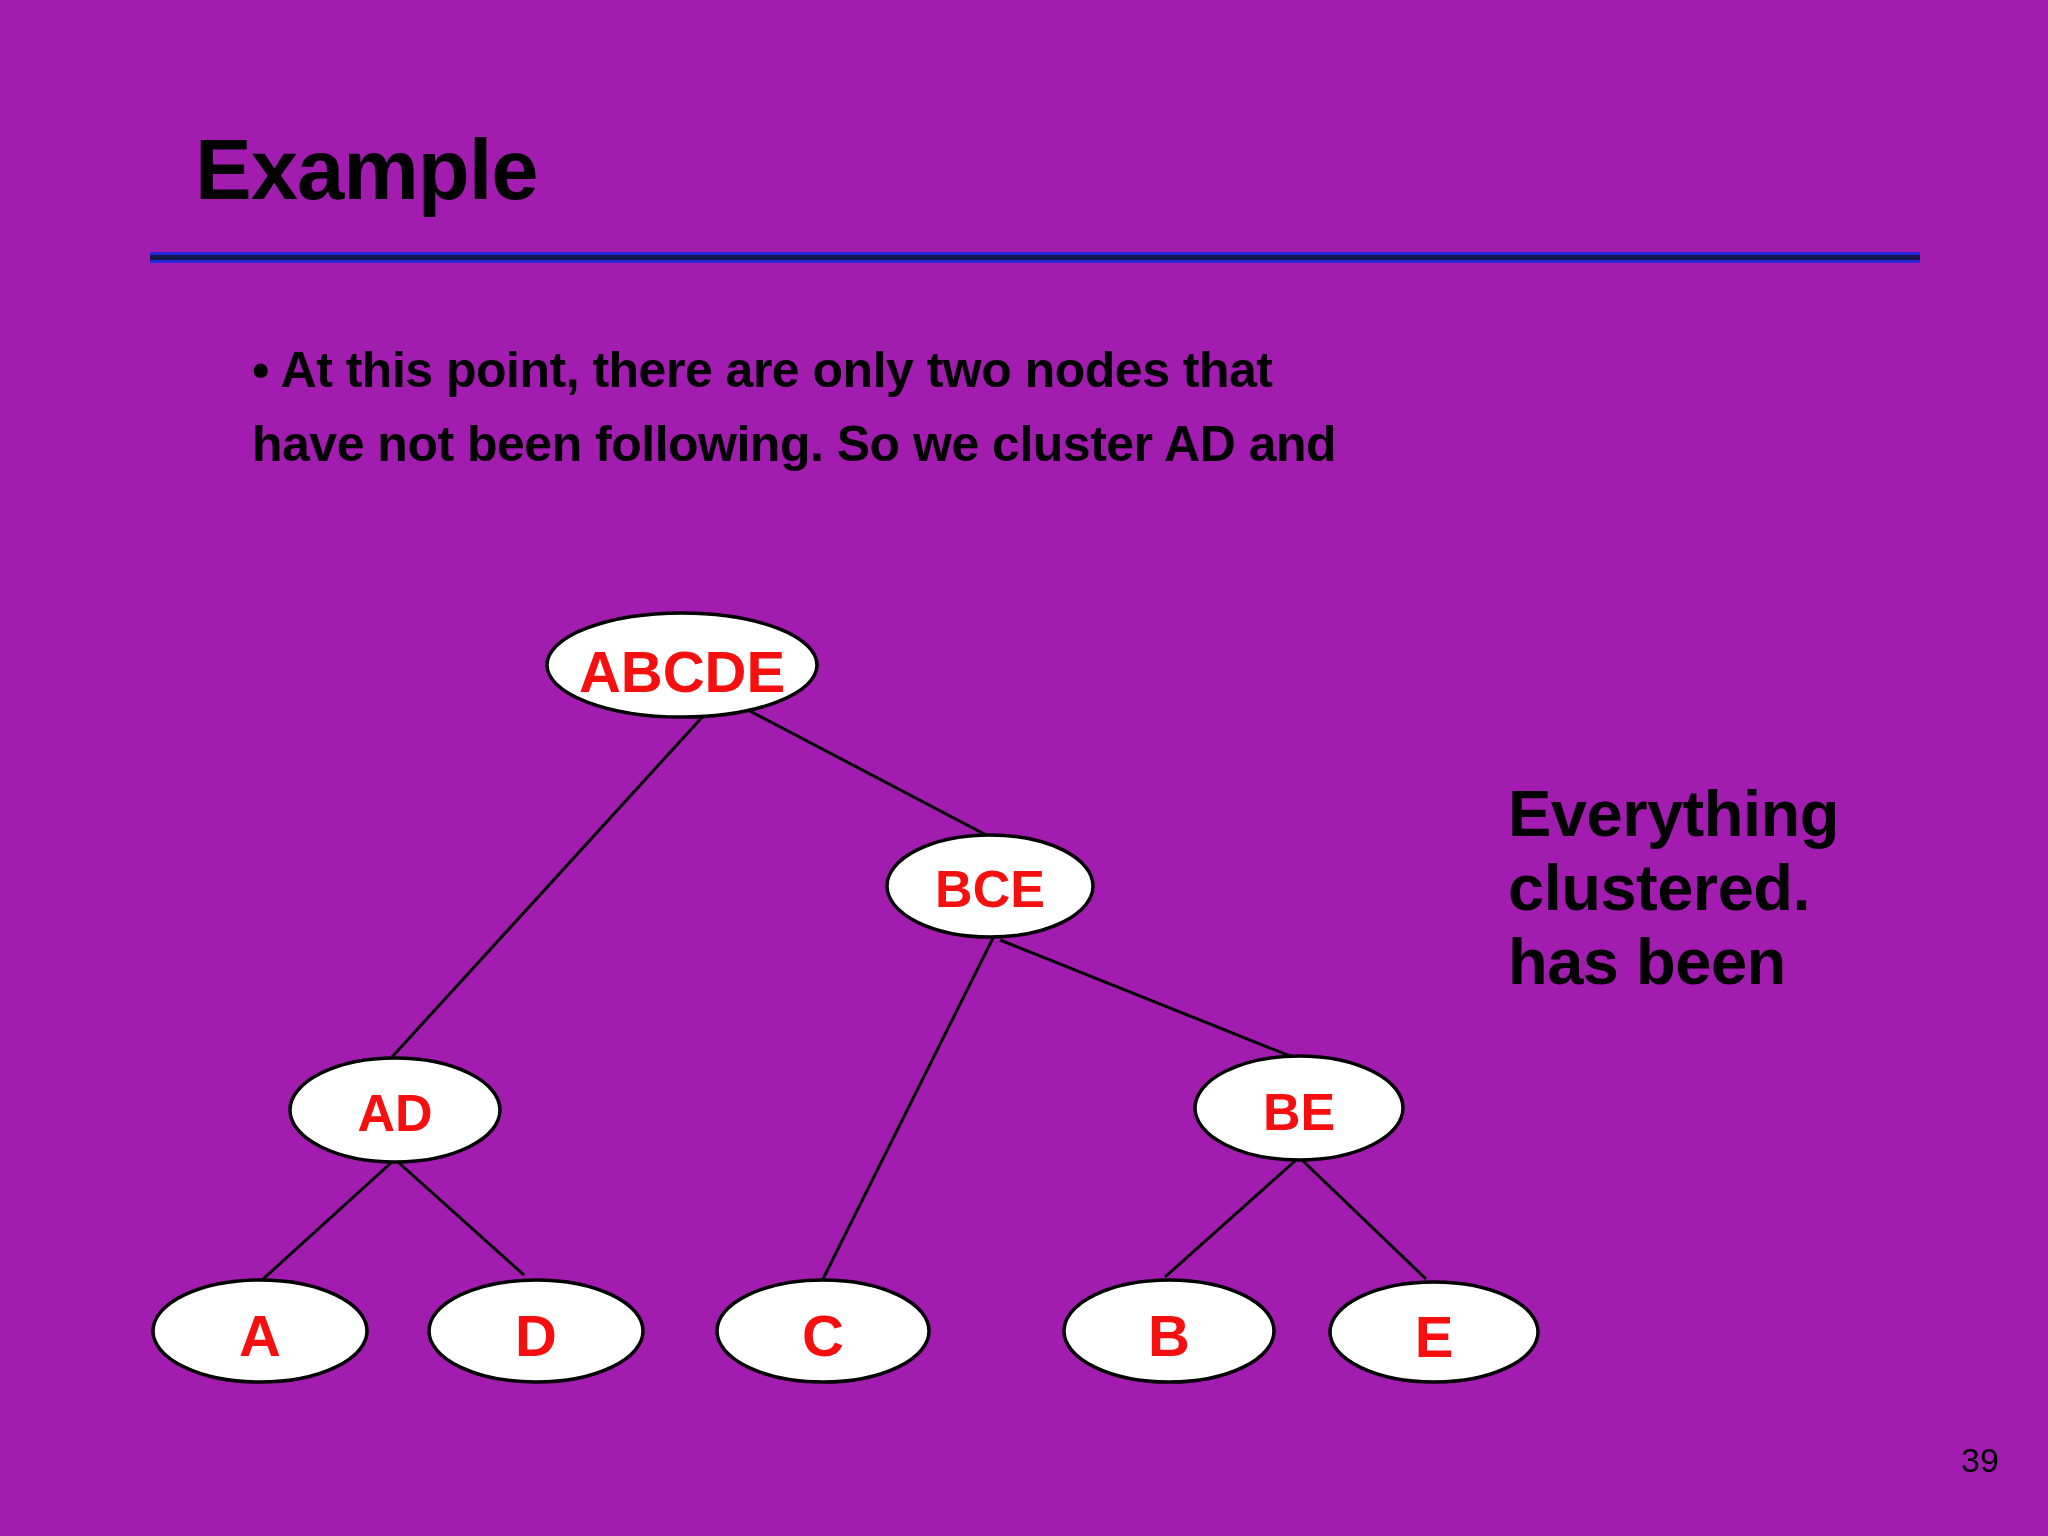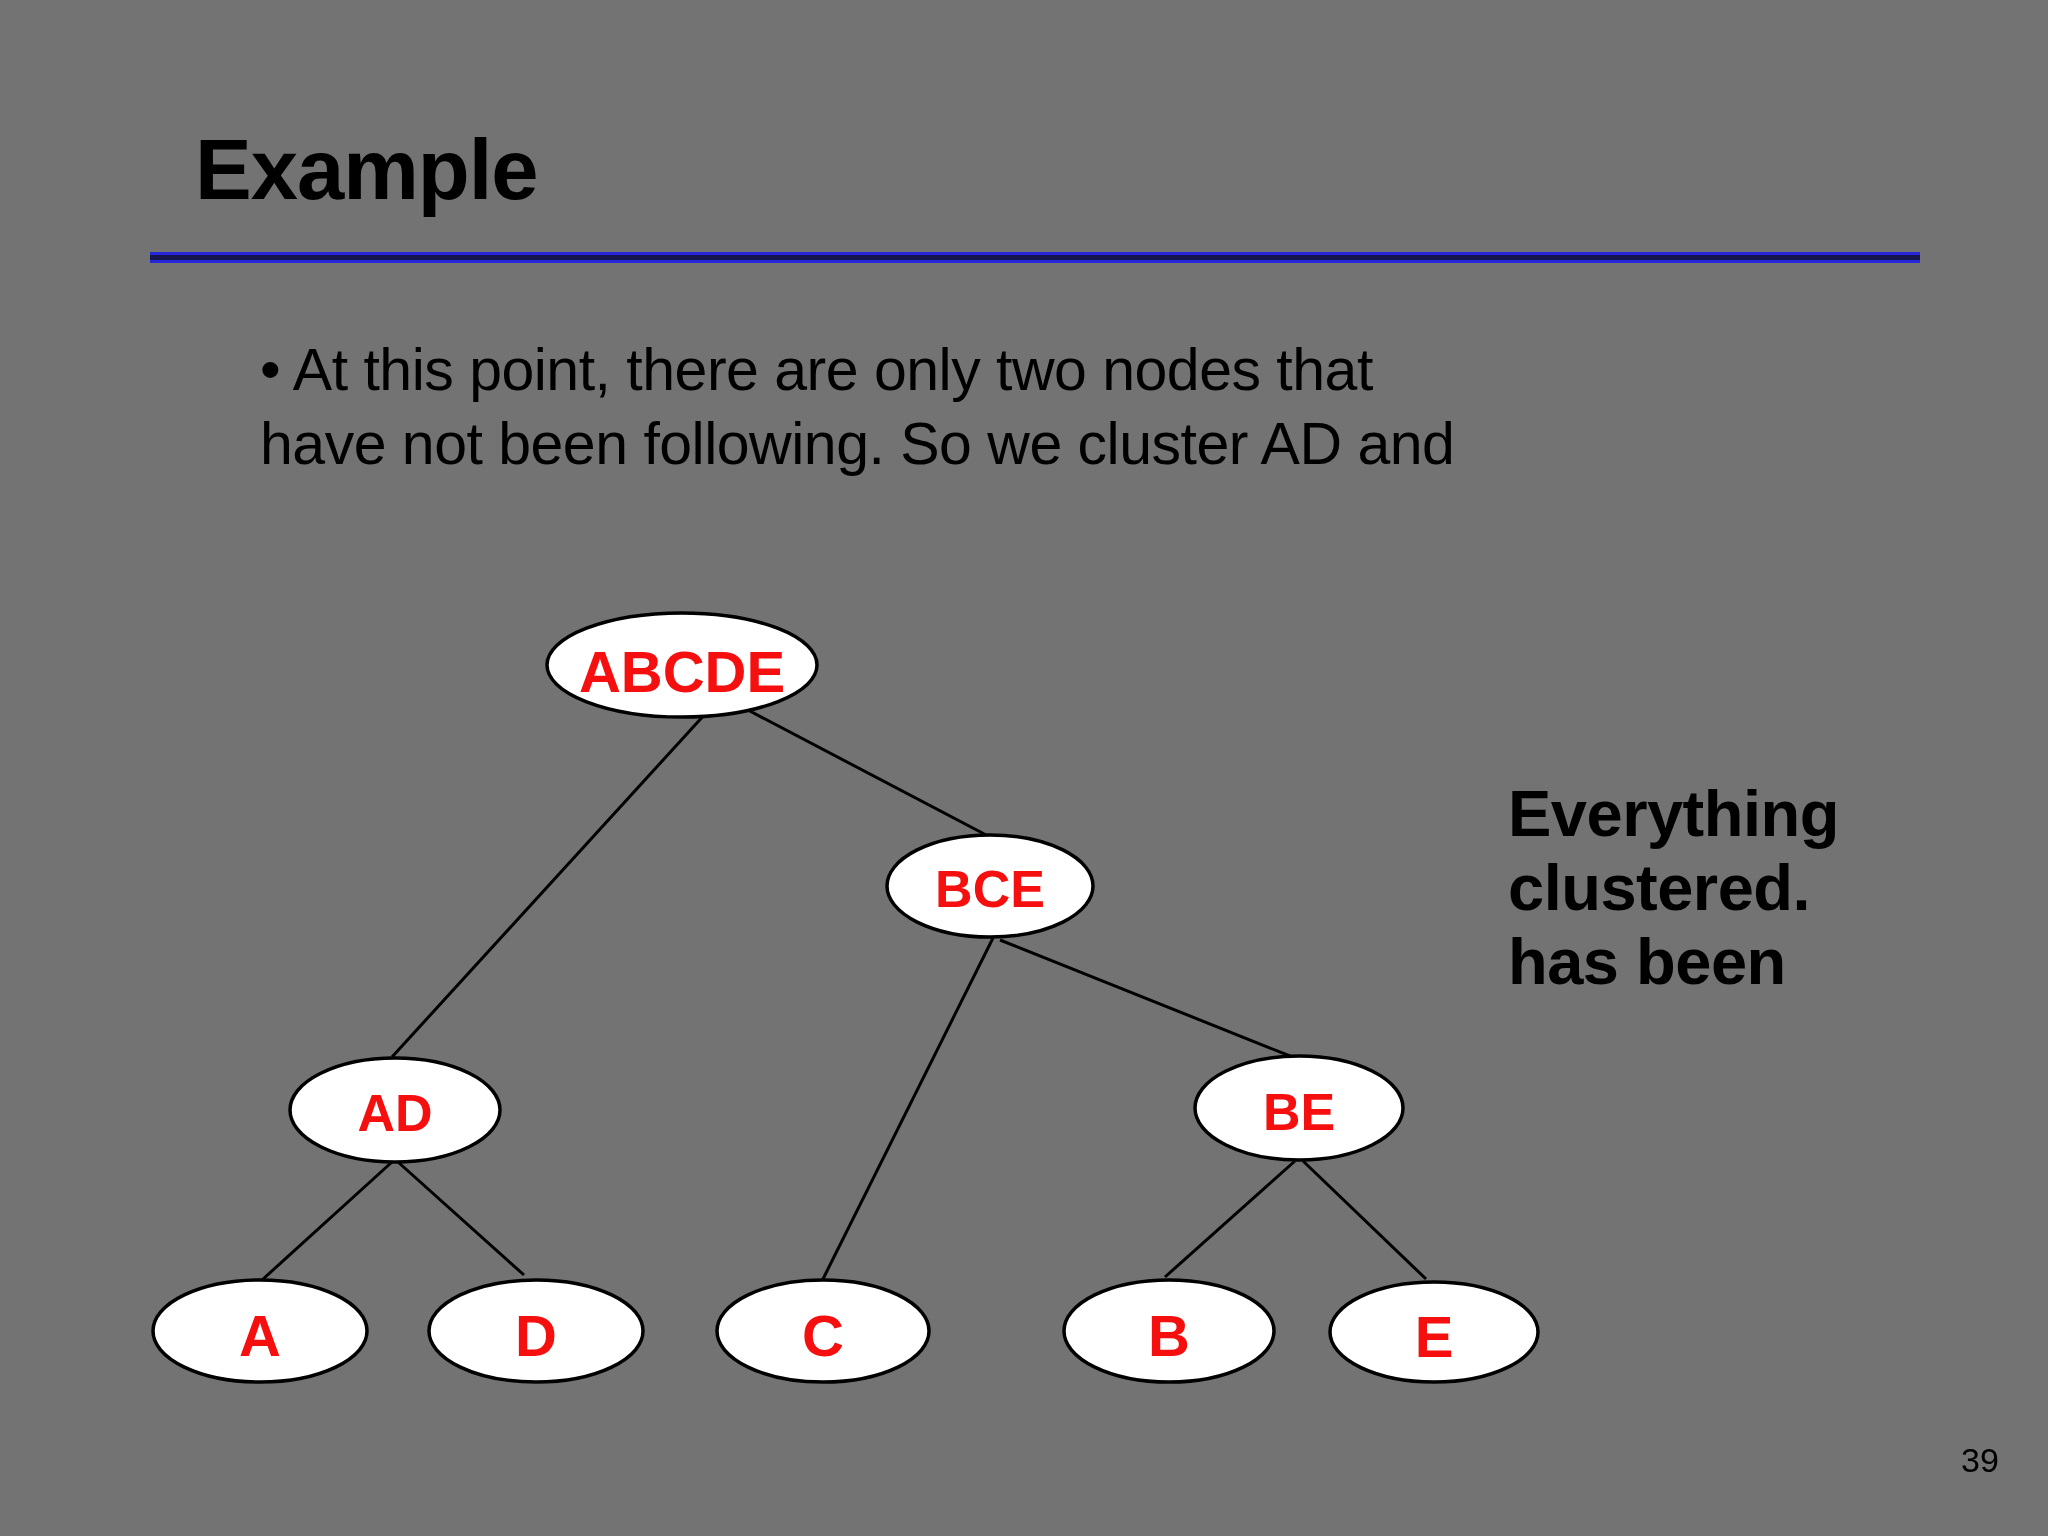--- a/index.html
+++ b/index.html
@@ -4,21 +4,21 @@
 <style>
   html, body {
     margin: 0;
     padding: 0;
     background: #ffffff;
   }
   .slide {
     position: relative;
     width: 2048px;
     height: 1536px;
-    background: #737373;
+    background: #a21caf;
     overflow: hidden;
     color: #000000;
     font-family: "Liberation Sans", sans-serif;
   }
   .slide-title {
     position: absolute;
     left: 195px;
     top: 127px;
     font-size: 85px;
     line-height: 85px;
@@ -32,25 +32,25 @@
     top: 252px;
     width: 1770px;
     height: 11px;
     background: linear-gradient(to bottom,
       #2527d8 0%, #2527d8 27%,
       #15164f 27%, #15164f 73%,
       #2527d8 73%, #2527d8 100%);
   }
   .bullet-paragraph {
     position: absolute;
-    left: 260px;
+    left: 252px;
     top: 333px;
-    font-size: 59px;
+    font-size: 50px;
     line-height: 74px;
-    font-weight: normal;
+    font-weight: bold;
     letter-spacing: -0.5px;
     white-space: nowrap;
   }
   .side-note {
     position: absolute;
     left: 1508px;
     top: 777px;
     font-size: 65px;
     line-height: 74px;
     font-weight: bold;

